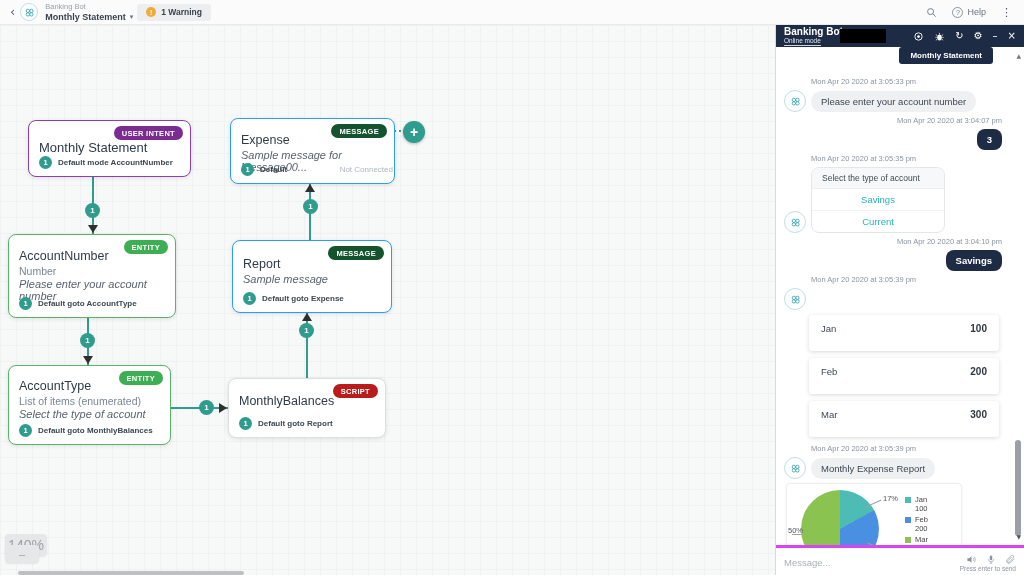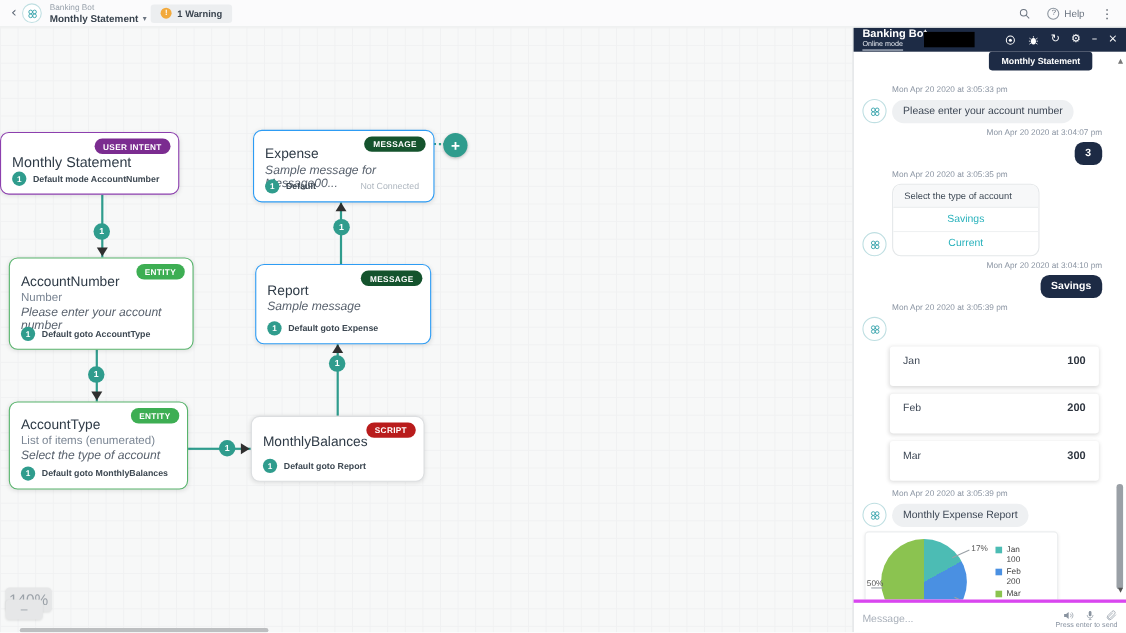--- a/index.html
+++ b/index.html
@@ -37,22 +37,22 @@
     box-shadow:0 1px 4px rgba(0,0,0,.10);cursor:pointer}
   .n-title{font-size:12.5px;font-weight:500;color:#2f3b47;margin:0 0 2px 10px}
   .n-sub{font-size:10.5px;color:#7b8694;margin:0 0 1px 10px}
   .n-prompt{font-size:11px;font-style:italic;color:#59626e;margin-left:10px}
   .badge{position:absolute;top:5px;right:7px;color:#fff;font-size:7.5px;font-weight:bold;
     letter-spacing:.3px;padding:2.5px 8px;border-radius:9px}
   .n-step{position:absolute;left:10px;bottom:7px;display:flex;align-items:center;gap:6px}
   .step-circle{width:13px;height:13px;border-radius:50%;background:#2f9c8d;color:#fff;font-size:7.5px;
     font-weight:bold;display:flex;align-items:center;justify-content:center;cursor:pointer}
   .step-label{font-size:8px;font-weight:bold;color:#3d4852}
-  .not-conn{position:absolute;right:13px;bottom:9px;font-size:8px;color:#aeb6bf}
-  .n-ms{left:0;top:95px;width:163px;height:57px;border-color:#8c3fae;padding-top:19px}
+  .not-conn{position:absolute;right:1px;bottom:9px;font-size:8px;color:#aeb6bf}
+  .n-ms{left:28px;top:95px;width:163px;height:57px;border-color:#8c3fae;padding-top:19px}
   .n-ms .n-title{font-size:13px}
   .n-an{left:8px;top:209px;width:168px;height:84px;border-color:#58b46c;padding-top:14px}
   .n-at{left:8px;top:340px;width:163px;height:80px;border-color:#58b46c;padding-top:13px}
   .n-ex{left:230px;top:93px;width:165px;height:66px;border-color:#2d9cf4;padding-top:14px}
   .n-rp{left:232px;top:215px;width:160px;height:73px;border-color:#2d9cf4;padding-top:16px}
   .n-mb{left:228px;top:353px;width:158px;height:60px;border:1px solid #dcdee0;padding-top:15px}
   .b-intent{background:#7b2c90}.b-entity{background:#3dae53}.b-msg{background:#14532d}.b-script{background:#b91c1c}
 
   .conn-line{position:absolute;background:#2f9c8d}
   .conn-dash{position:absolute;border-top:2px dotted #2f9c8d}

